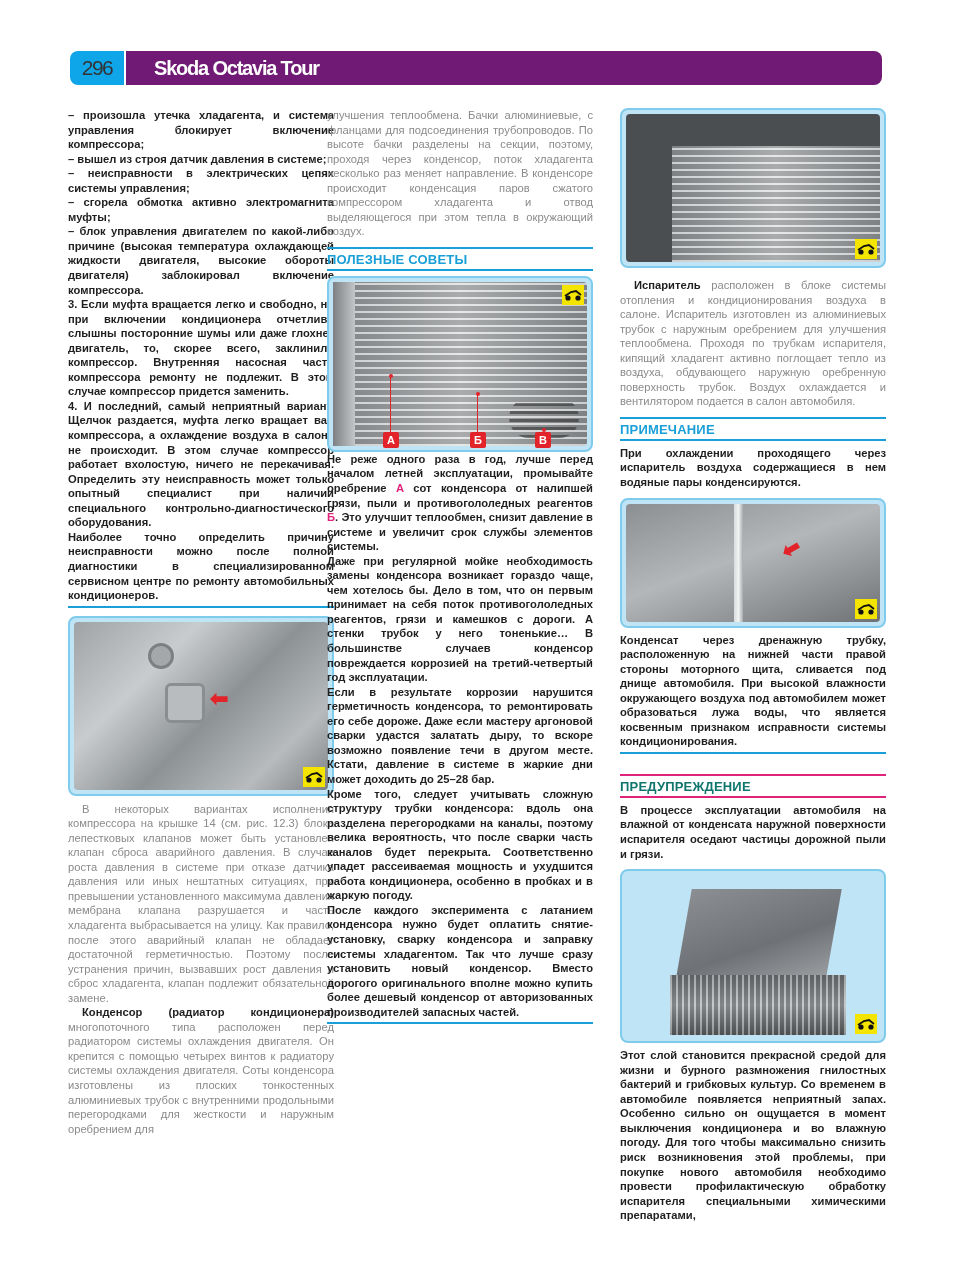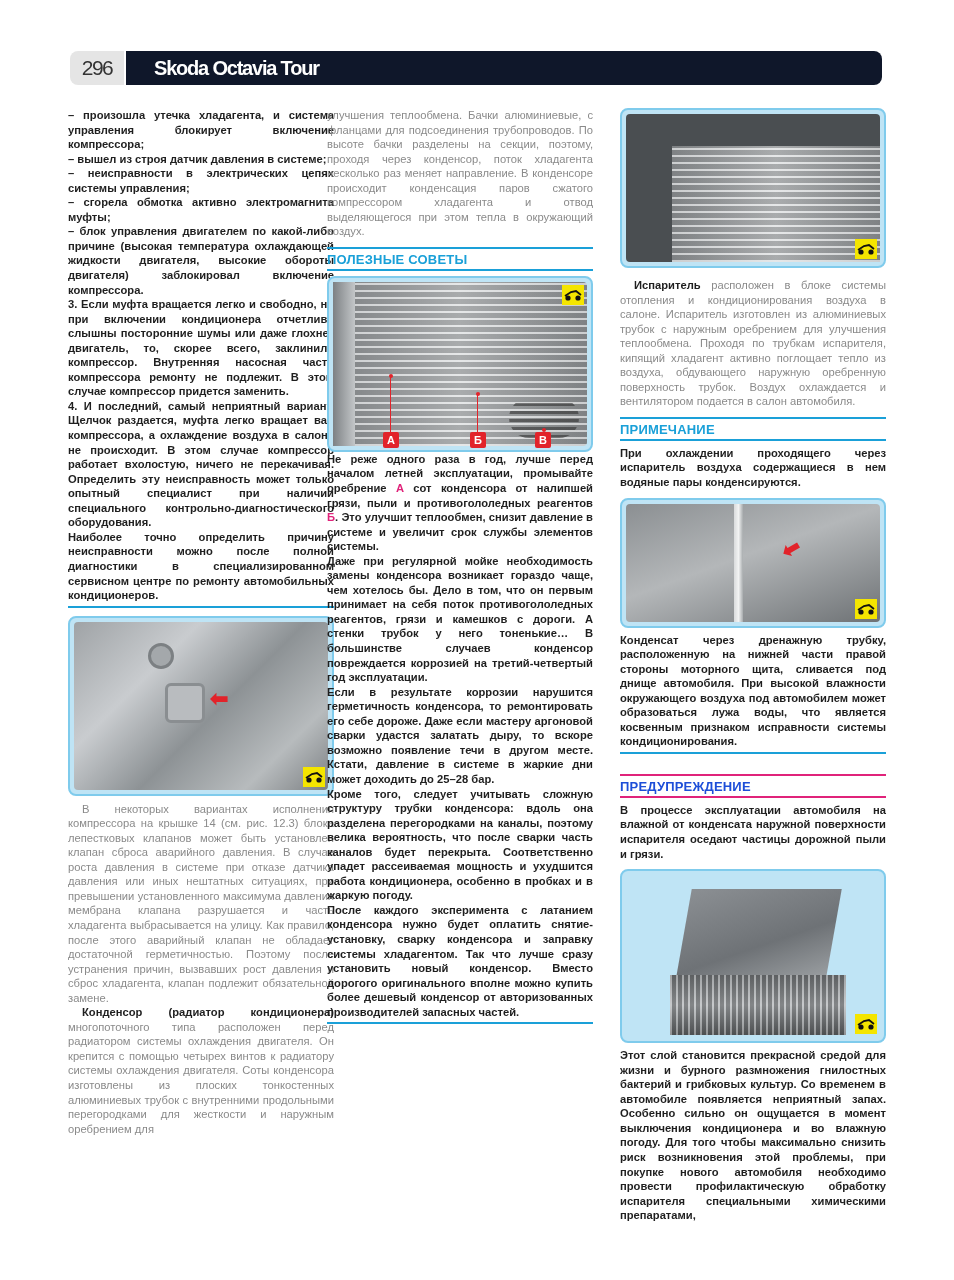--- a/index.html
+++ b/index.html
@@ -1,38 +1,38 @@
 <!DOCTYPE html>
 <html><head>
 <meta charset="utf-8">
 <style>
   * { box-sizing: border-box; margin: 0; padding: 0; }
   html, body { width: 954px; height: 1280px; background: #ffffff; overflow: hidden; }
   body { position: relative; font-family: "Liberation Sans", sans-serif; color: #1b1b1b; }
 
   
   .hdr { position: absolute; left: 70px; top: 51px; width: 812px; height: 34px; }
-  .hdr-num { position: absolute; left: 0; top: 0; width: 54px; height: 34px; background: #e5e5e5; border-radius: 8px 0 0 8px;
+  .hdr-num { position: absolute; left: 0; top: 0; width: 54px; height: 34px; background: #0ea5e9; border-radius: 8px 0 0 8px;
     font-size: 21px; color: #333; display: flex; align-items: center; justify-content: center; letter-spacing: -1.5px; }
-  .hdr-bar { position: absolute; left: 56px; top: 0; right: 0; height: 34px; background: #0f172a; border-radius: 0 8px 8px 0;
+  .hdr-bar { position: absolute; left: 56px; top: 0; right: 0; height: 34px; background: #701a75; border-radius: 0 8px 8px 0;
     font-size: 20px; color: #ffffff; font-weight: bold; display: flex; align-items: center; padding-left: 28px; letter-spacing: -1.2px; }
 
   .col { position: absolute; top: 108px; width: 266px; font-size: 11.2px; line-height: 14.55px; text-align: justify; }
   .col1 { left: 68px; }
   .col2 { left: 327px; }
   .col3 { left: 620px; width: 266px; }
   .b { font-weight: bold; color: #1f1f1f; }
   .lt { color: #8a8a8a; }
   .ind { text-indent: 14px; }
   .lead { color: #1f1f1f; font-weight: bold; }
   .pink { color: #e0237a; }
 
   .sect { margin-top: 8px; border-top: 2px solid #1aa0d8; border-bottom: 2px solid #1aa0d8; padding: 3px 0 1px 0; margin-bottom: 5px;
     font-weight: bold; color: #1aa0d8; font-size: 13px; line-height: 16px; letter-spacing: 0.2px; }
-  .sect.warn { color: #1d4ed8; border-color: #e0237a; }
+  .sect.warn { color: #0f766e; border-color: #e0237a; }
   .rule { height: 2px; background: #1aa0d8; margin-top: 3px; }
 
   .photo { position: relative; border: 2px solid #7fcbec; border-radius: 8px; overflow: hidden; background: #bfe4f5; }
   .photo .img { position: absolute; inset: 4px; border-radius: 4px; }
   .badge { position: absolute; right: 7px; bottom: 7px; width: 22px; height: 20px; background: #f4e500; display: flex; align-items: center; justify-content: center; }
   .badge svg { width: 18px; height: 12px; }
 
   .metal { background: linear-gradient(135deg, #9fa3a6 0%, #c9cccf 30%, #8d9295 55%, #b7bbbd 80%, #7c8083 100%); }
   .fins { background-image: repeating-linear-gradient(0deg, rgba(255,255,255,0.55) 0 2px, rgba(80,80,80,0.25) 2px 7px), linear-gradient(90deg, #8e9295, #c7cacc 50%, #8e9295); }
   .fins-v { background-image: repeating-linear-gradient(90deg, rgba(255,255,255,0.35) 0 2px, rgba(60,60,60,0.35) 2px 6px), linear-gradient(180deg, #6f7376, #a9adb0 50%, #55595c); }

